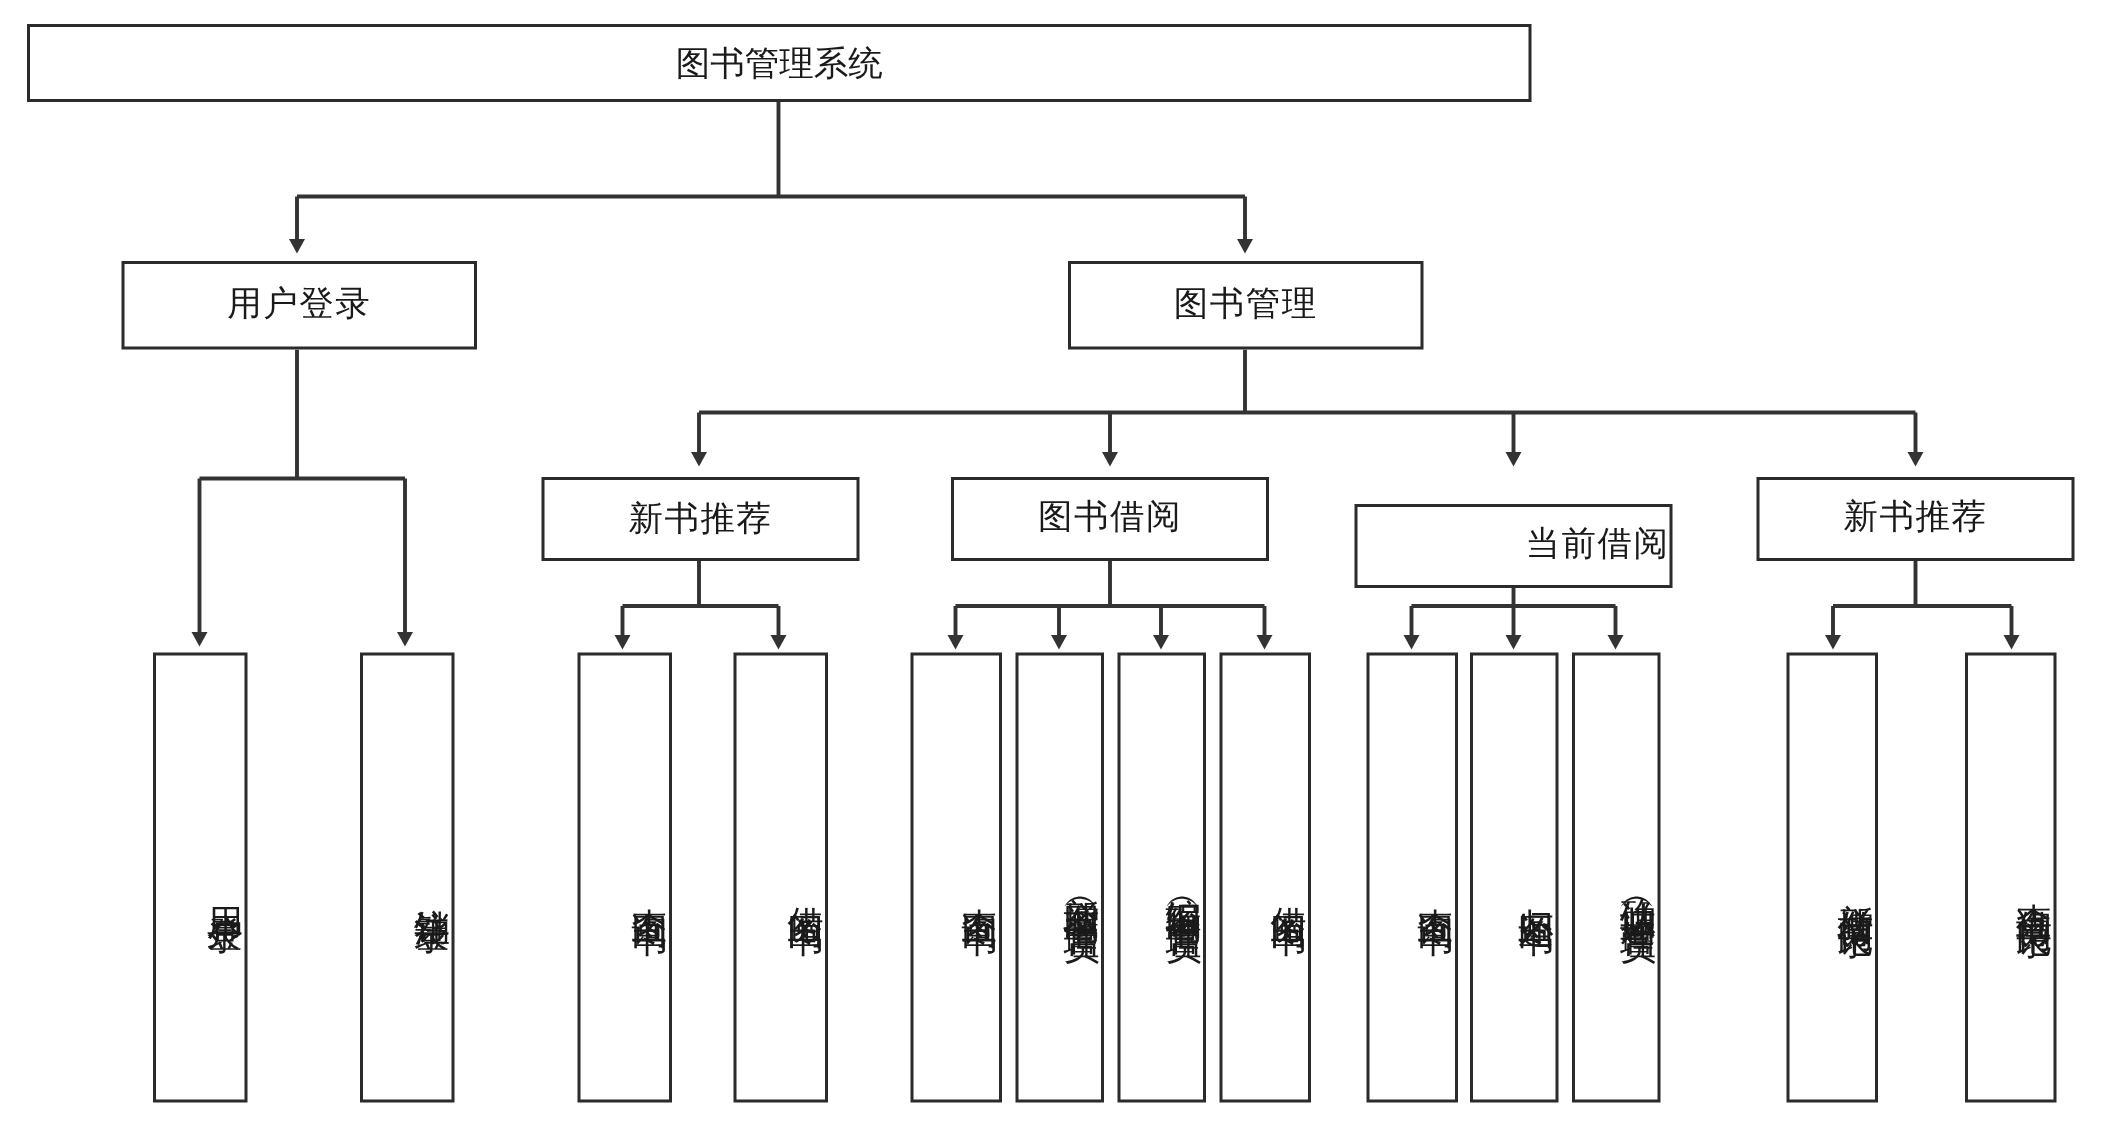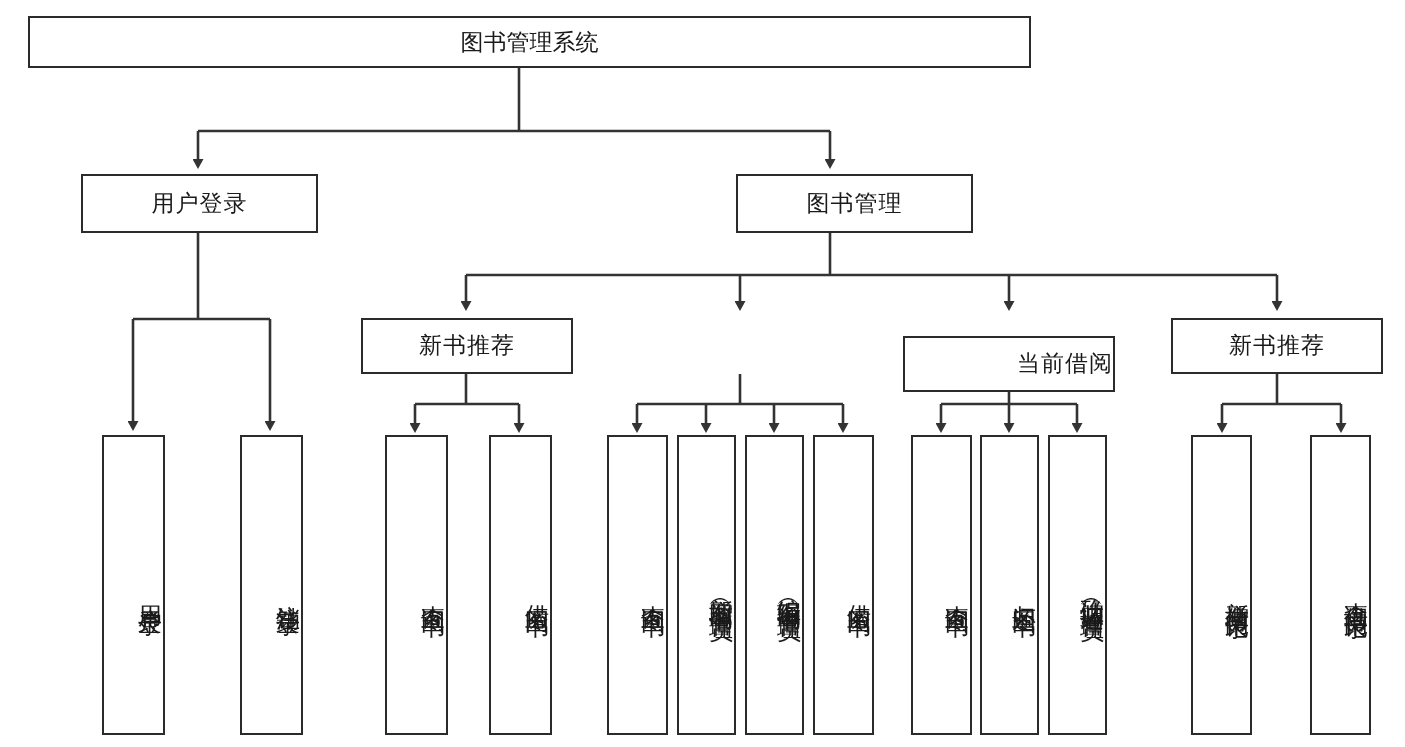--- a/index.html
+++ b/index.html
@@ -117,33 +117,36 @@
       <path d="M1009,404 L1009,424" marker-end="url(#arrow)"></path>
       <path d="M1077,404 L1077,424" marker-end="url(#arrow)"></path>
 
       <path d="M1277,374 L1277,404"></path>
       <path d="M1222,404 L1341,404"></path>
       <path d="M1222,404 L1222,424" marker-end="url(#arrow)"></path>
       <path d="M1341,404 L1341,424" marker-end="url(#arrow)"></path>
     </g>
   </svg>
 
-  <div class="node root" style="left:18px; top:16px; width:1003px; height:52px;margin-left:10px;">
+  <div class="node root" style="left:18px; top:16px; width:1003px; height:52px;">
     <span>图书管理系统</span>
   </div>
 
   <div class="node horiz" style="left:81px; top:174px; width:237px; height:59px;">
     <span>用户登录</span>
   </div>
-  <div class="node horiz" style="left:712px; top:174px; width:237px; height:59px;margin-left:24px;">
+  <div class="node horiz" style="left:712px; top:174px; width:237px; height:59px;">
     <span>图书管理</span>
   </div>
 
   <div class="node horiz" style="left:361px; top:318px; width:212px; height:56px;font-family:Liberation Serif, serif;">
     <span>新书推荐</span>
+  </div>
+  <div class="node horiz" style="left:634px; top:318px; width:212px; height:56px;">
+    <span>图书借阅</span>
   </div>
   <div class="node horiz" style="left:903px; top:336px; width:212px; height:56px;justify-content:flex-end;">
     <span>当前借阅</span>
   </div>
   <div class="node horiz" style="left:1171px; top:318px; width:212px; height:56px;">
     <span>新书推荐</span>
   </div>
 
   <div class="node vert" style="left:102px; top:435px; width:63px; height:300px;">
     <span class="vtext">用户登录</span>

